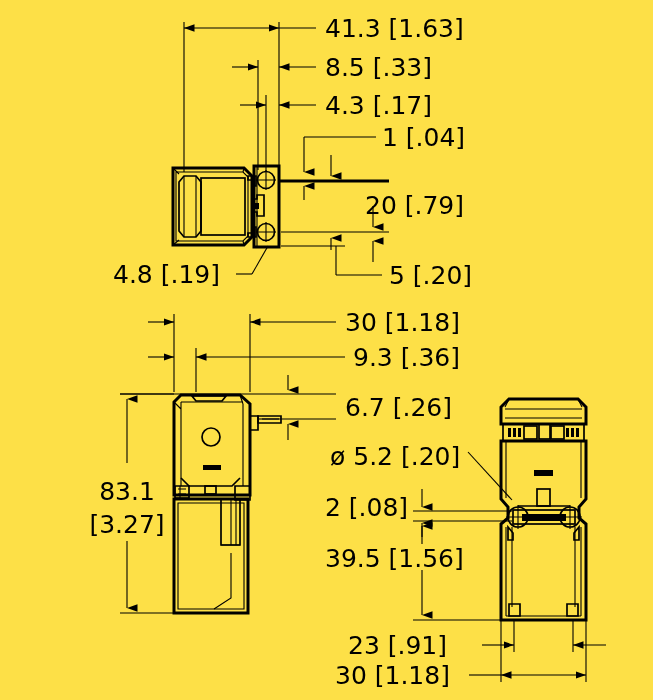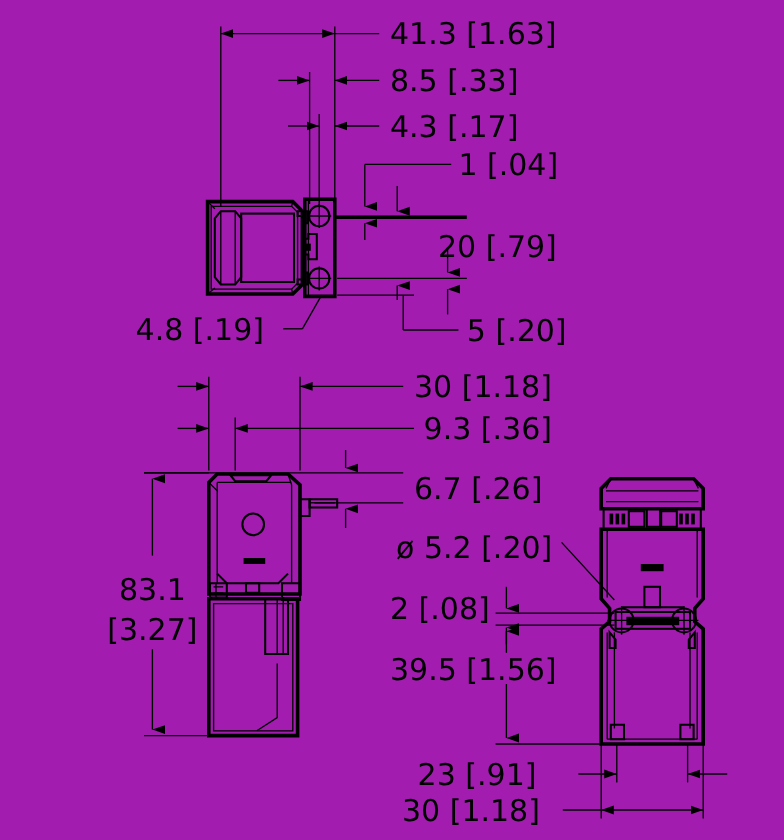--- a/index.html
+++ b/index.html
@@ -11,21 +11,21 @@
   body {
     width: 653px;
     height: 700px;
     overflow: hidden;
     font-family: "DejaVu Sans", "Liberation Sans", sans-serif;
   }
   #drawing-root {
     position: relative;
     width: 653px;
     height: 700px;
-    background: #a21caf;
+    background: #fde047;
   }
   svg.dwg {
     position: absolute;
     left: 0;
     top: 0;
     width: 653px;
     height: 700px;
     display: block;
   }
   

